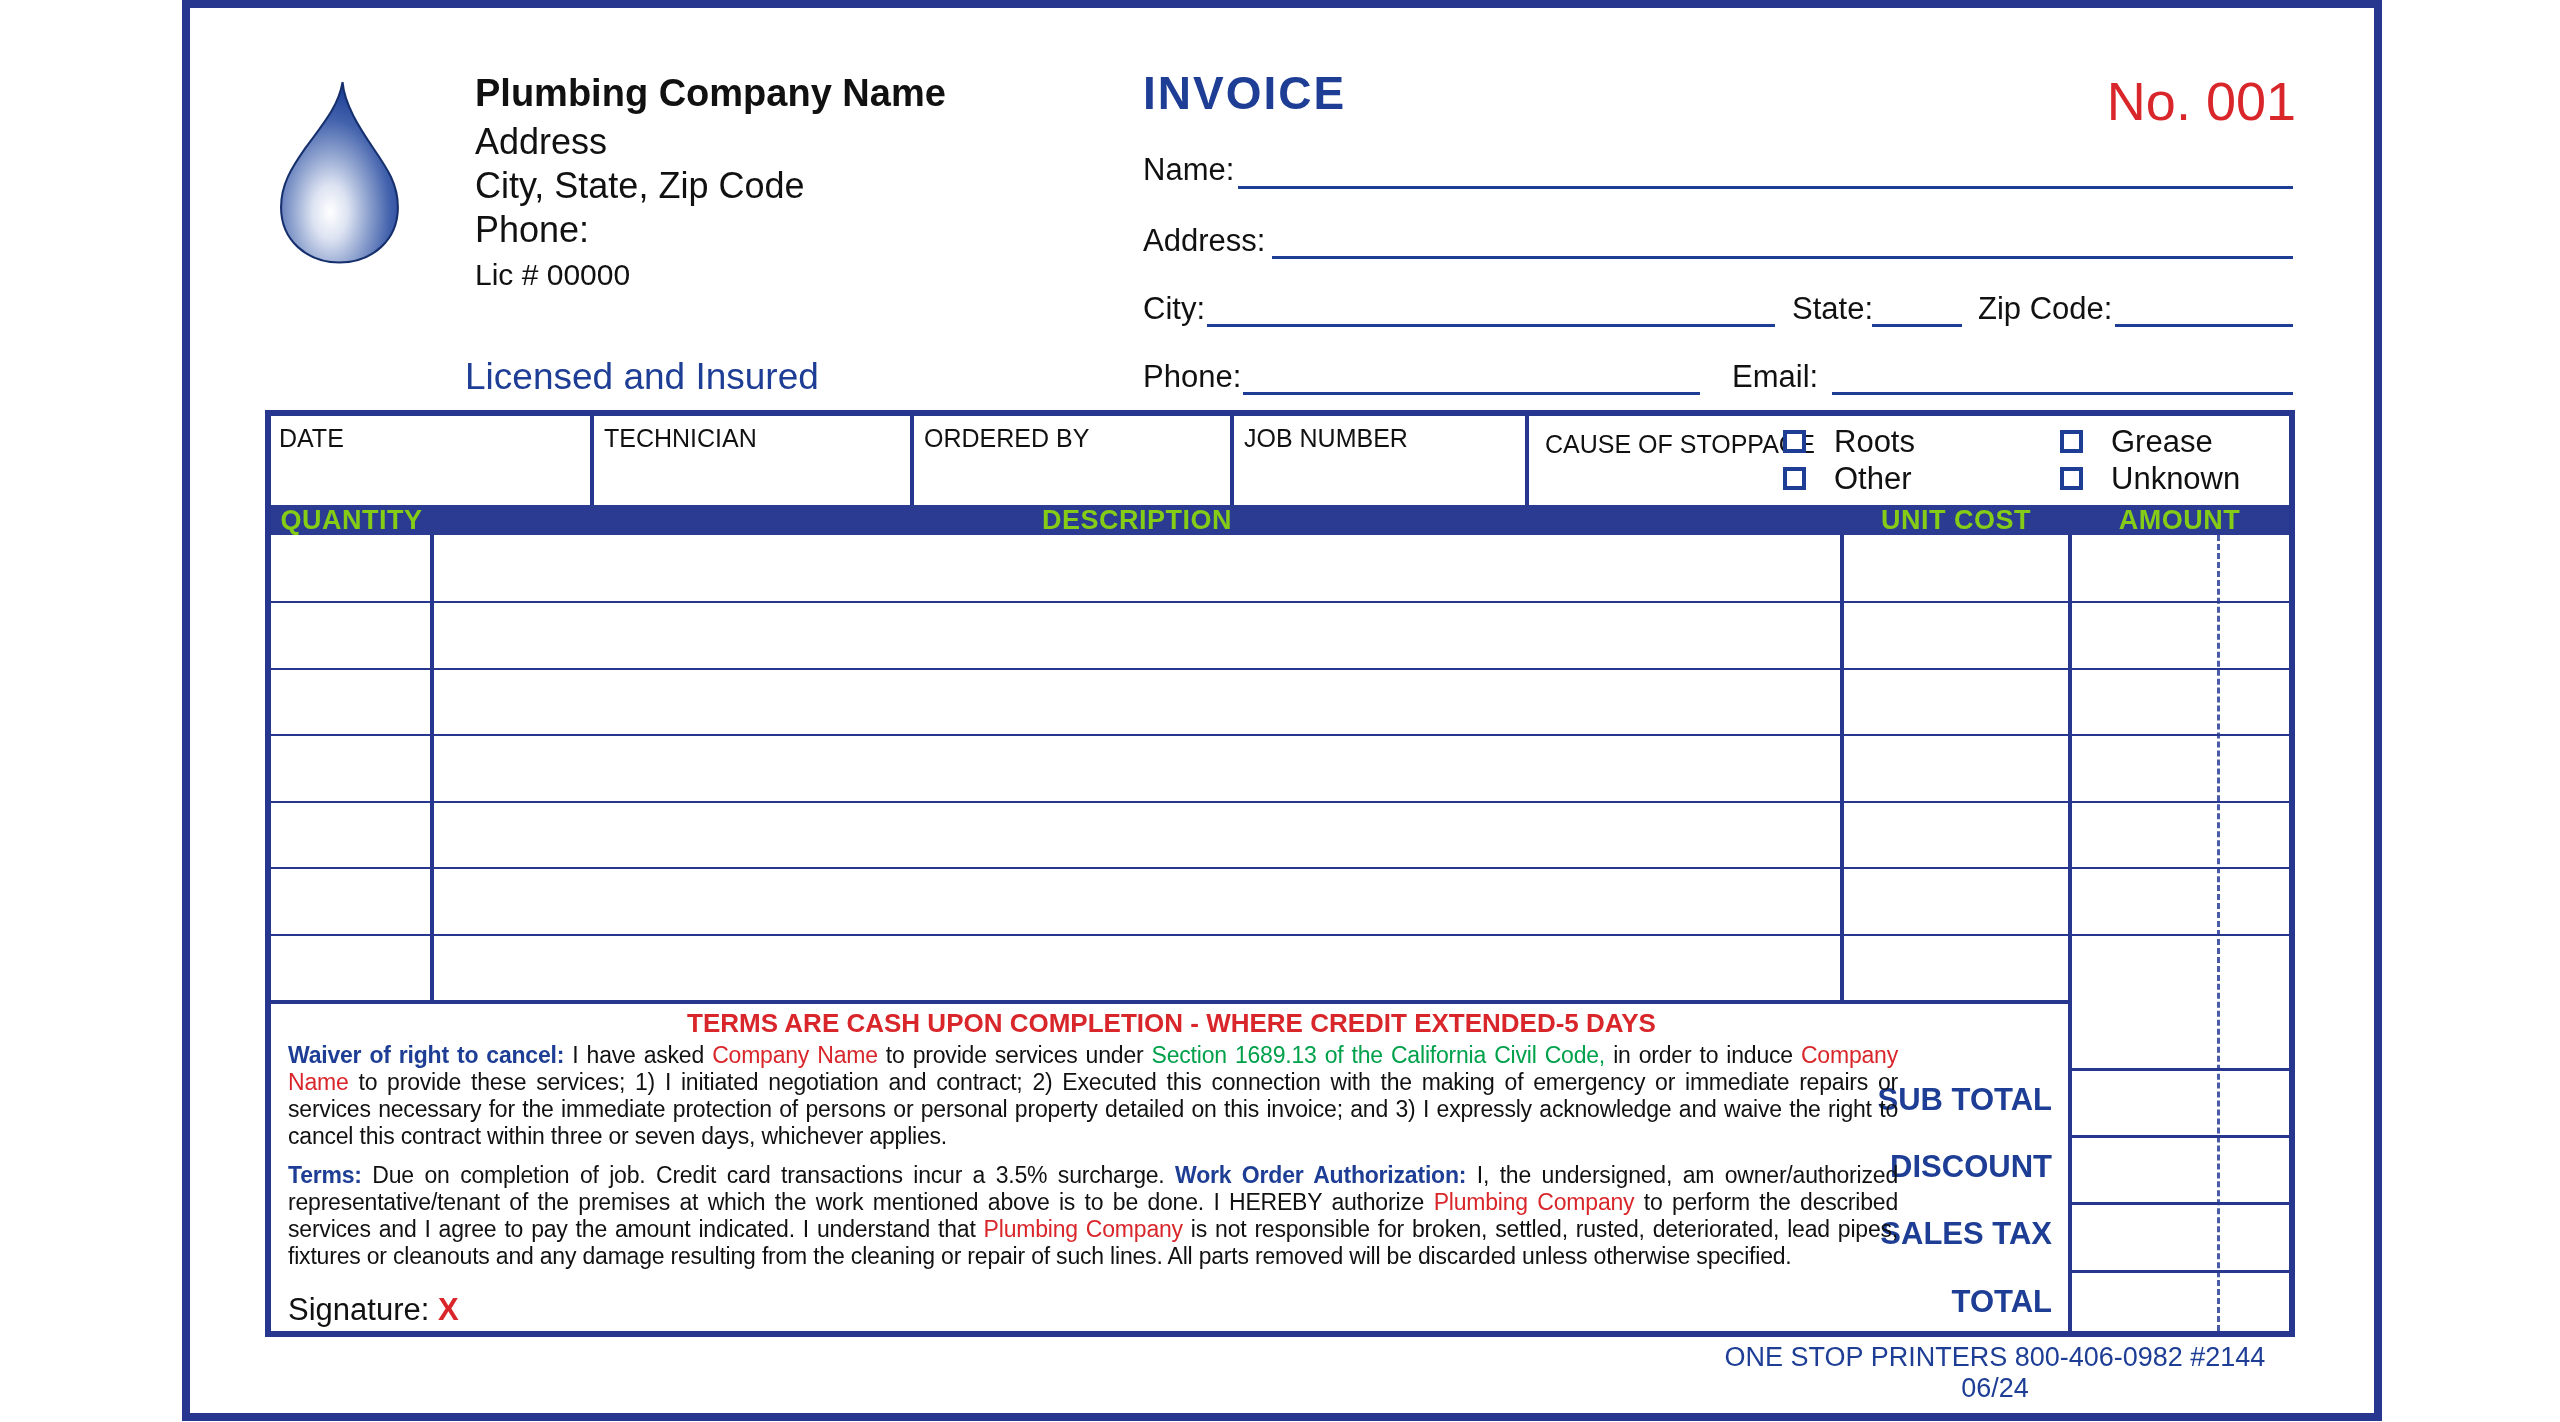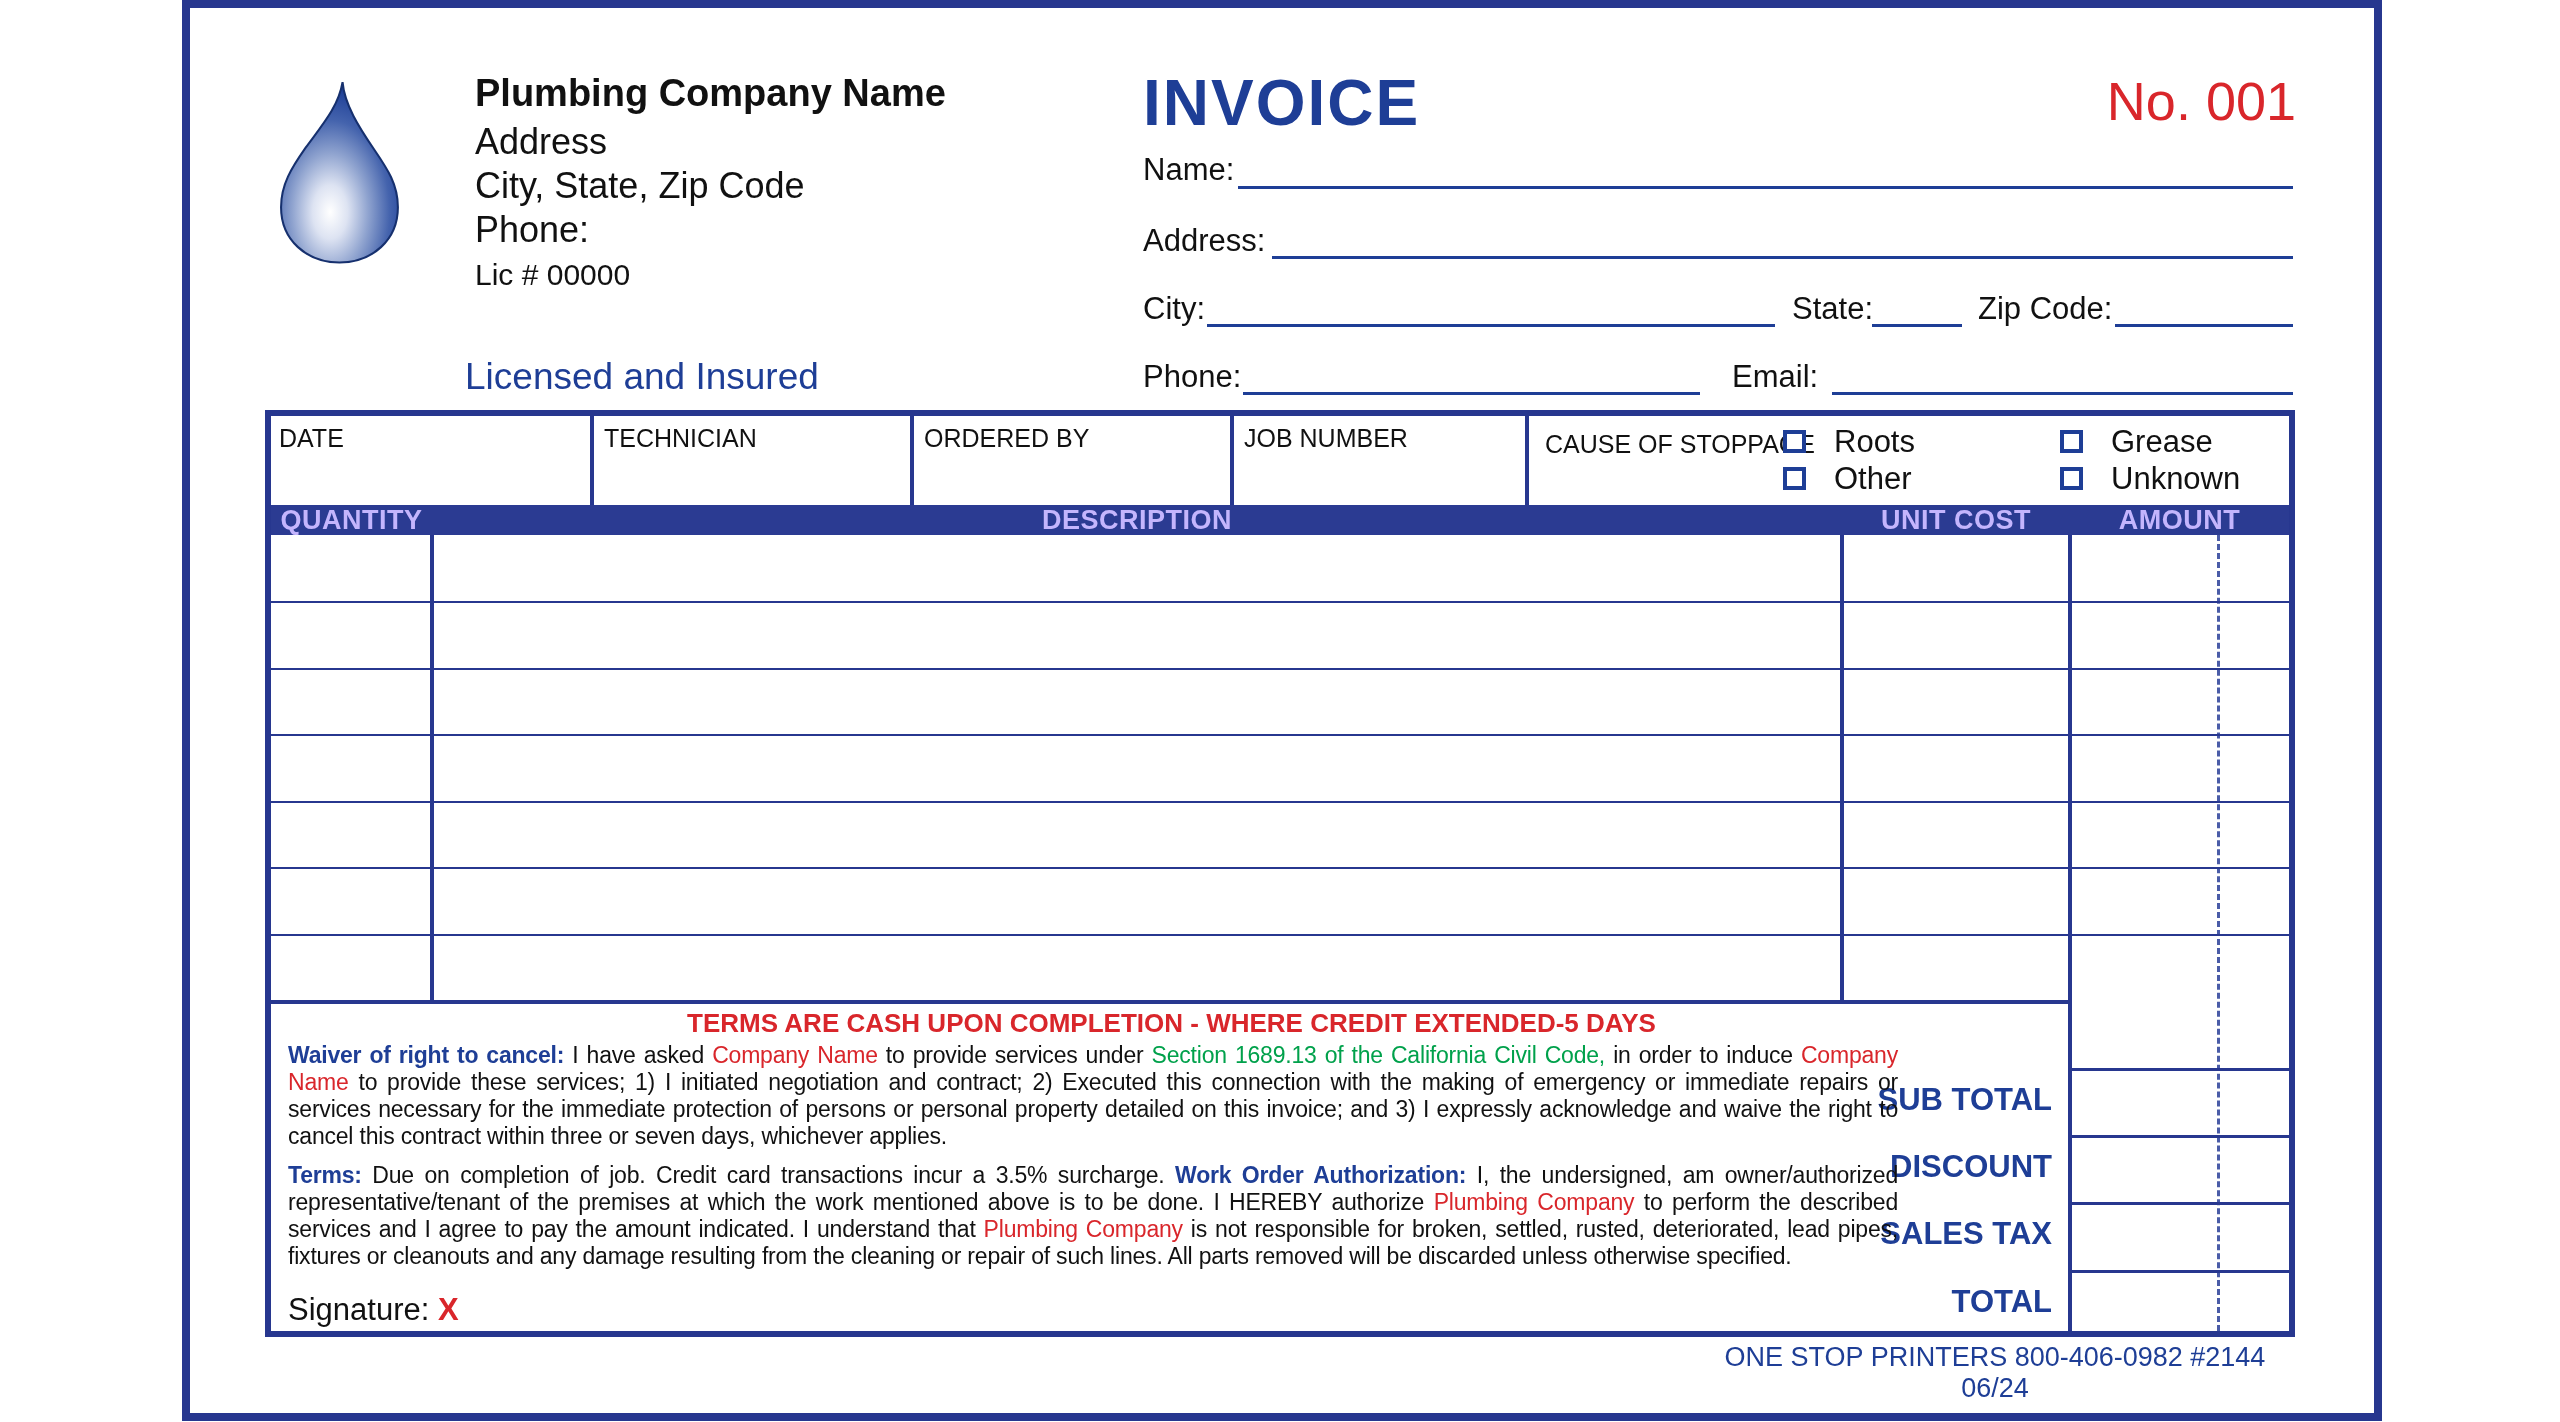--- a/index.html
+++ b/index.html
@@ -17,33 +17,33 @@
   
   .frame{left:182px;top:0;width:2200px;height:1421px;border:8px solid var(--blue);box-sizing:border-box;}
 
   
   .company{left:475px;top:74px;line-height:1;}
   .company .l1{font-size:38px;font-weight:bold;margin-bottom:12px;}
   .company .l2,.company .l3,.company .l4{font-size:36px;margin-bottom:8px;}
   .company .l5{font-size:30px;margin-top:12px;}
   .licensed{left:465px;top:356px;font-size:37px;color:var(--textblue);}
 
-  .invoice-title{left:1143px;top:66px;font-size:64px;font-weight:bold;letter-spacing:2px;color:var(--textblue);}
+  .invoice-title{left:1143px;top:66px;font-size:46px;font-weight:bold;letter-spacing:2px;color:var(--textblue);}
   .invoice-no{left:2090px;top:70px;width:206px;font-size:54px;color:var(--red);text-align:right;}
 
   
   .flabel{font-size:31px;color:var(--ink);}
   .fline{border-bottom:3px solid var(--textblue);height:0;}
 
   
   .tableframe{left:265px;top:410px;width:2030px;height:927px;border:6px solid var(--blue);box-sizing:border-box;}
   .hcell-label{font-size:25px;color:var(--ink);}
   .vdiv{background:var(--blue);width:4px;}
   .hline{background:var(--blue);height:2px;}
-  .band{background:#2b3b92;color:#c4b5fd;display:flex;align-items:center;justify-content:center;
+  .band{background:#2b3b92;color:#84cc16;display:flex;align-items:center;justify-content:center;
         font-weight:bold;font-size:27px;letter-spacing:0.5px;}
   .cb{width:23px;height:23px;border:4px solid var(--textblue);box-sizing:border-box;background:#fff;}
   .cb-item{display:flex;align-items:center;gap:28px;}
   .cb-label{font-size:31px;line-height:31px;}
 
   .totlabel{font-size:31px;font-weight:bold;color:var(--textblue);text-align:right;width:552px;}
   .dashline{border-left:3px dashed #4a5ca8;width:0;}
 
   
   .terms-head{left:271px;top:1008px;width:1801px;text-align:center;font-size:26px;font-weight:bold;color:var(--red);}

